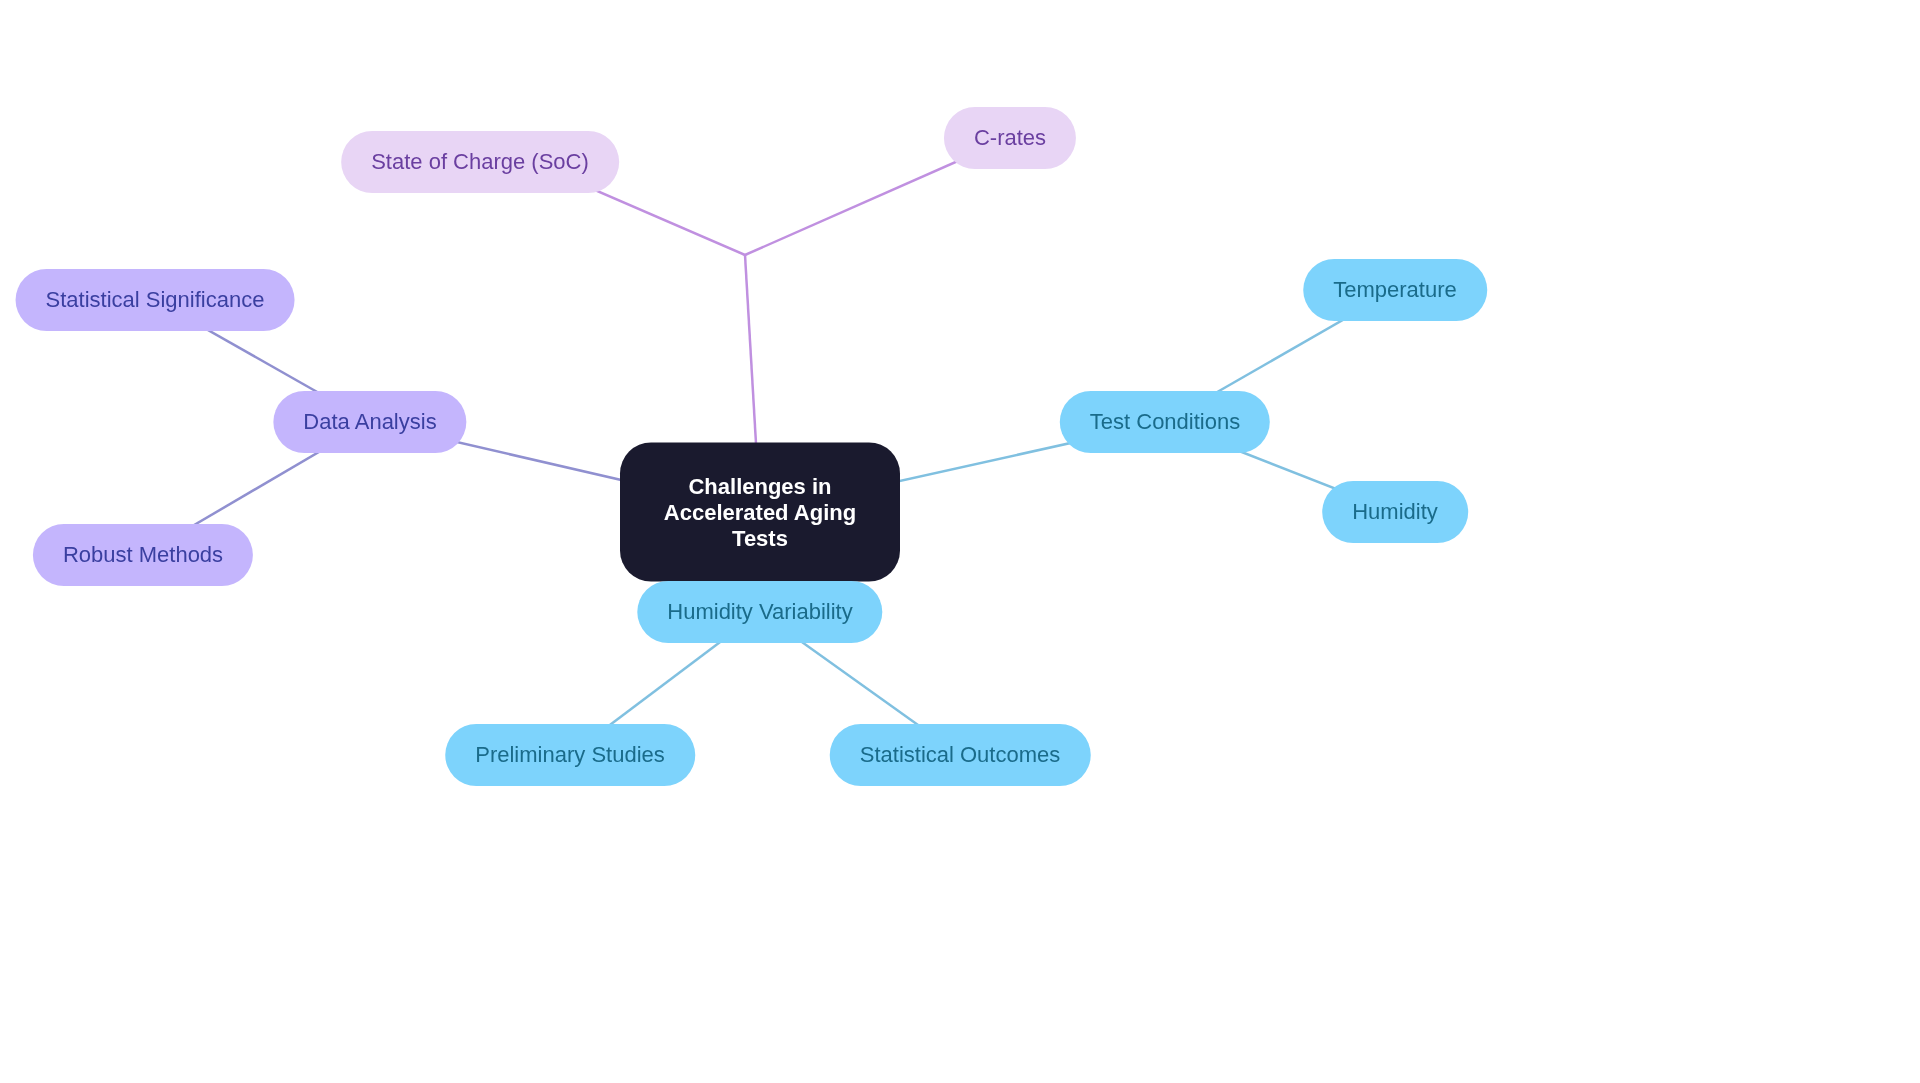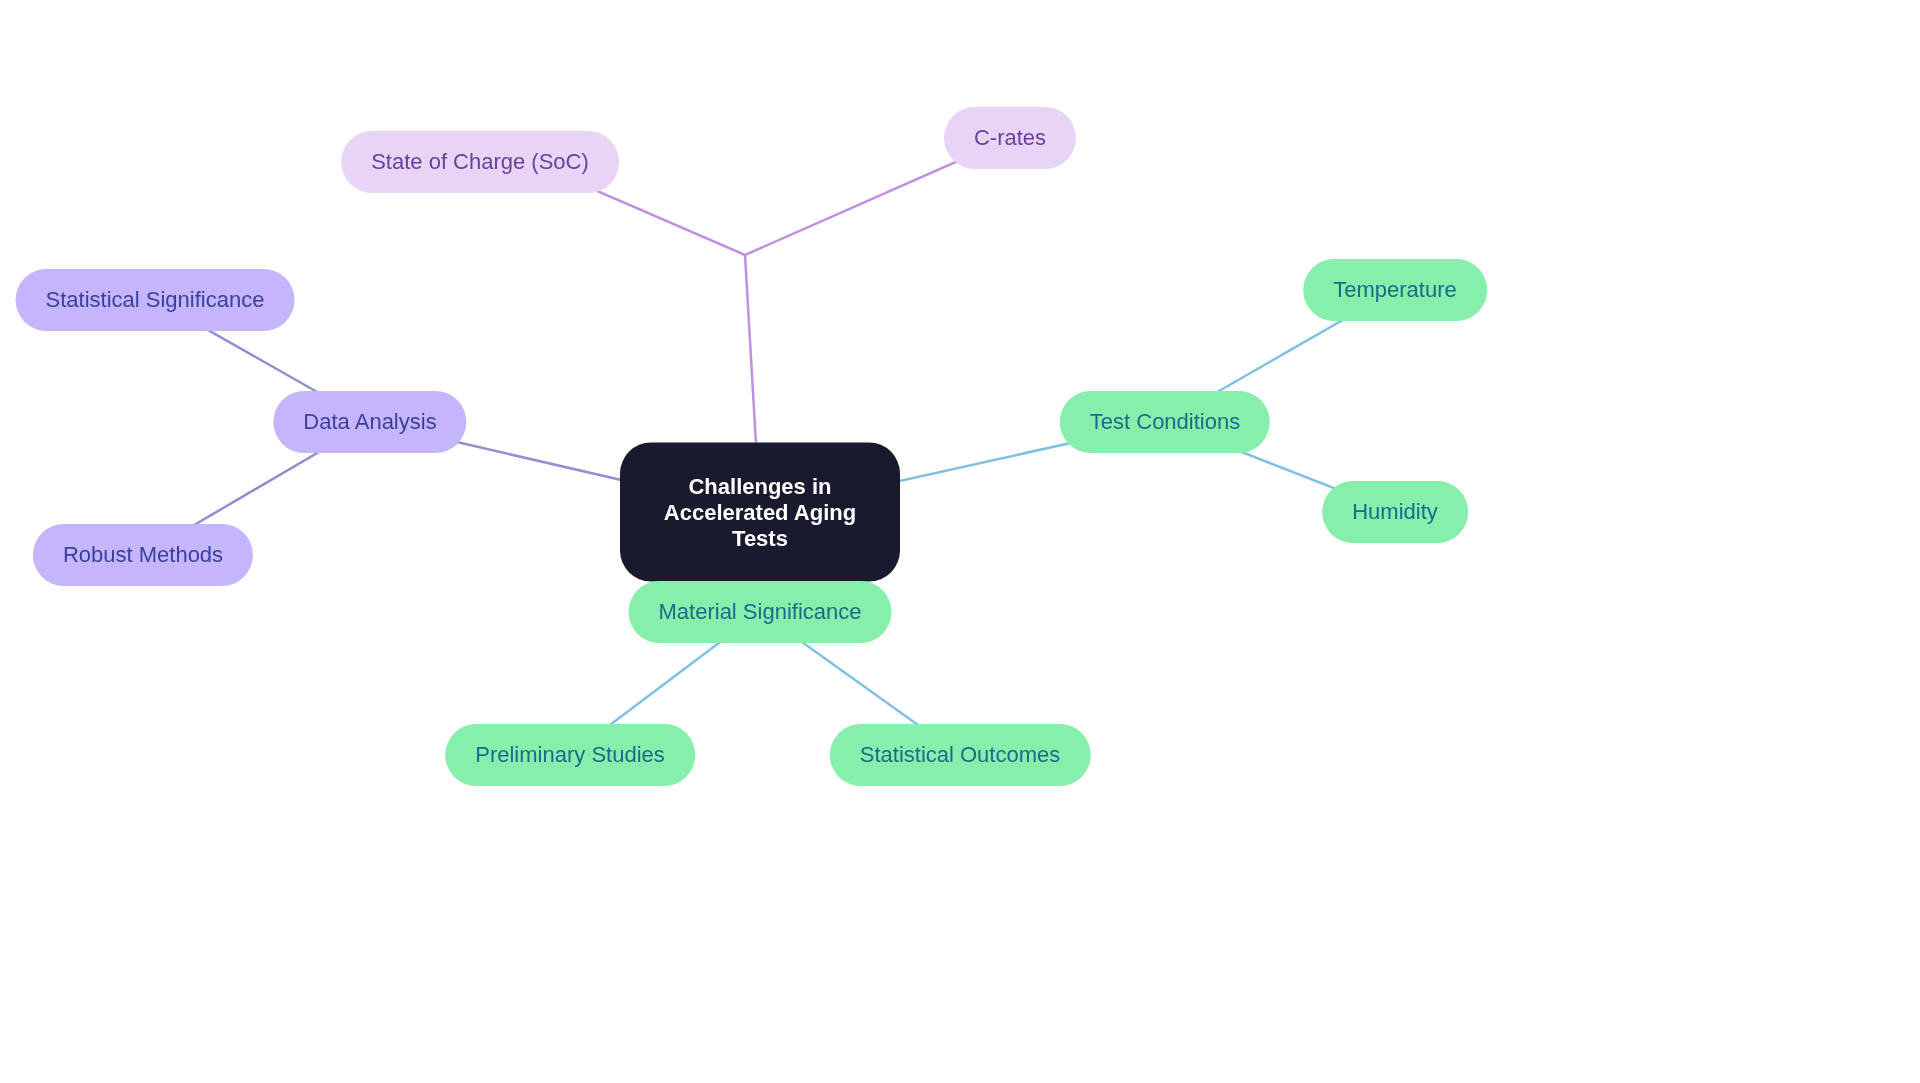--- a/index.html
+++ b/index.html
@@ -39,21 +39,21 @@
       background: #1a1a2e;
       color: #ffffff;
       width: 280px;
       height: 139px;
       border-radius: 31px;
       font-size: 22px;
       font-weight: 600;
       padding: 15px 32px;
     }
     .node-blue {
-      background: #86efac;
+      background: #7dd3fc;
       color: #1a6b8a;
       border: none;
       padding: 18px 30px;
       font-size: 22px;
       text-align: right;
     }
     .node-purple {
       background: #e8d5f5;
       color: #6a3fa0;
       border: none;
@@ -89,16 +89,16 @@
 <div class="node node-center" style="left: 760px; top: 512px;">Challenges in Accelerated
 Aging Tests</div>
     <div class="node node-purple" style="left: 480px; top: 138px; margin-top: 24px;">State of Charge (SoC)</div>
     <div class="node node-purple" style="left: 1010px; top: 138px;">C-rates</div>
     <div class="node node-blue" style="left: 1165px; top: 422px;">Test Conditions</div>
     <div class="node node-blue" style="left: 1395px; top: 290px;">Temperature</div>
     <div class="node node-blue" style="left: 1395px; top: 512px;">Humidity</div>
     <div class="node node-lavender" style="left: 370px; top: 422px;">Data Analysis</div>
     <div class="node node-lavender" style="left: 155px; top: 300px;">Statistical Significance</div>
     <div class="node node-lavender" style="left: 143px; top: 555px;">Robust Methods</div>
-    <div class="node node-blue" style="left: 760px; top: 612px;">Material Significance</div>
+    <div class="node node-blue" style="left: 760px; top: 612px;">Humidity Variability</div>
     <div class="node node-blue" style="left: 570px; top: 755px;">Preliminary Studies</div>
     <div class="node node-blue" style="left: 960px; top: 755px;">Statistical Outcomes</div>
   </div>
 
 </body></html>

